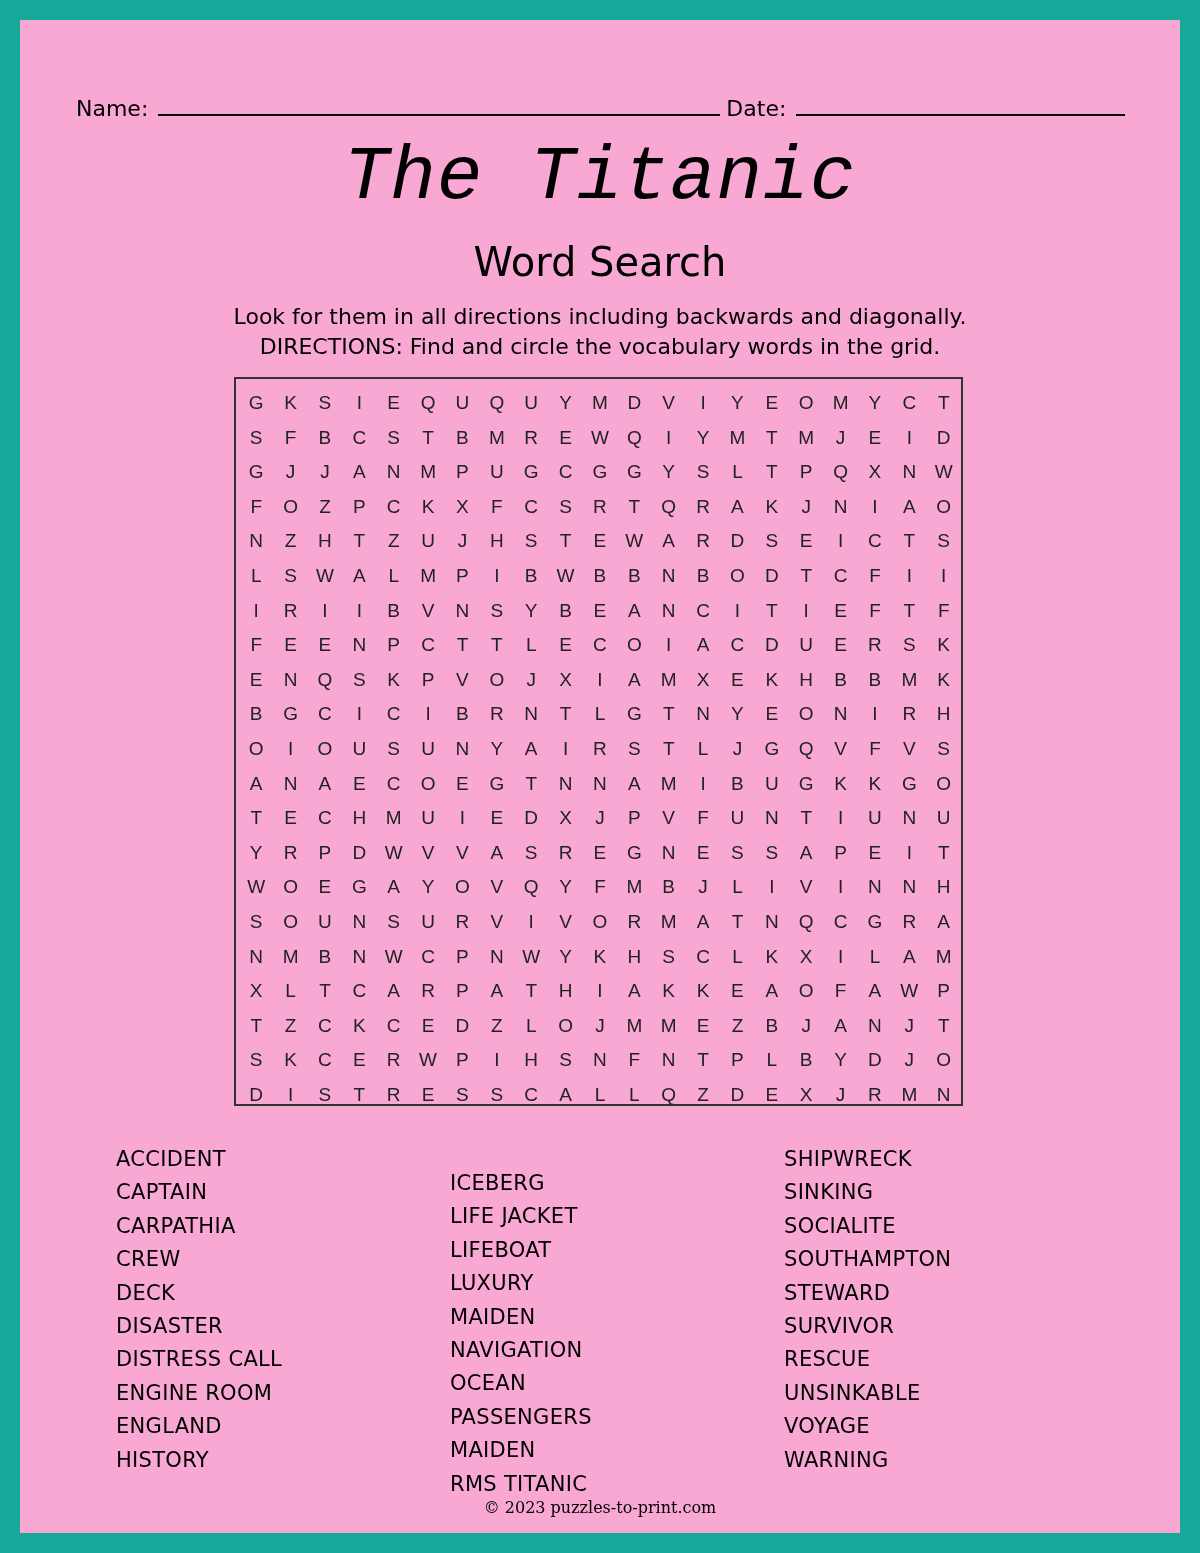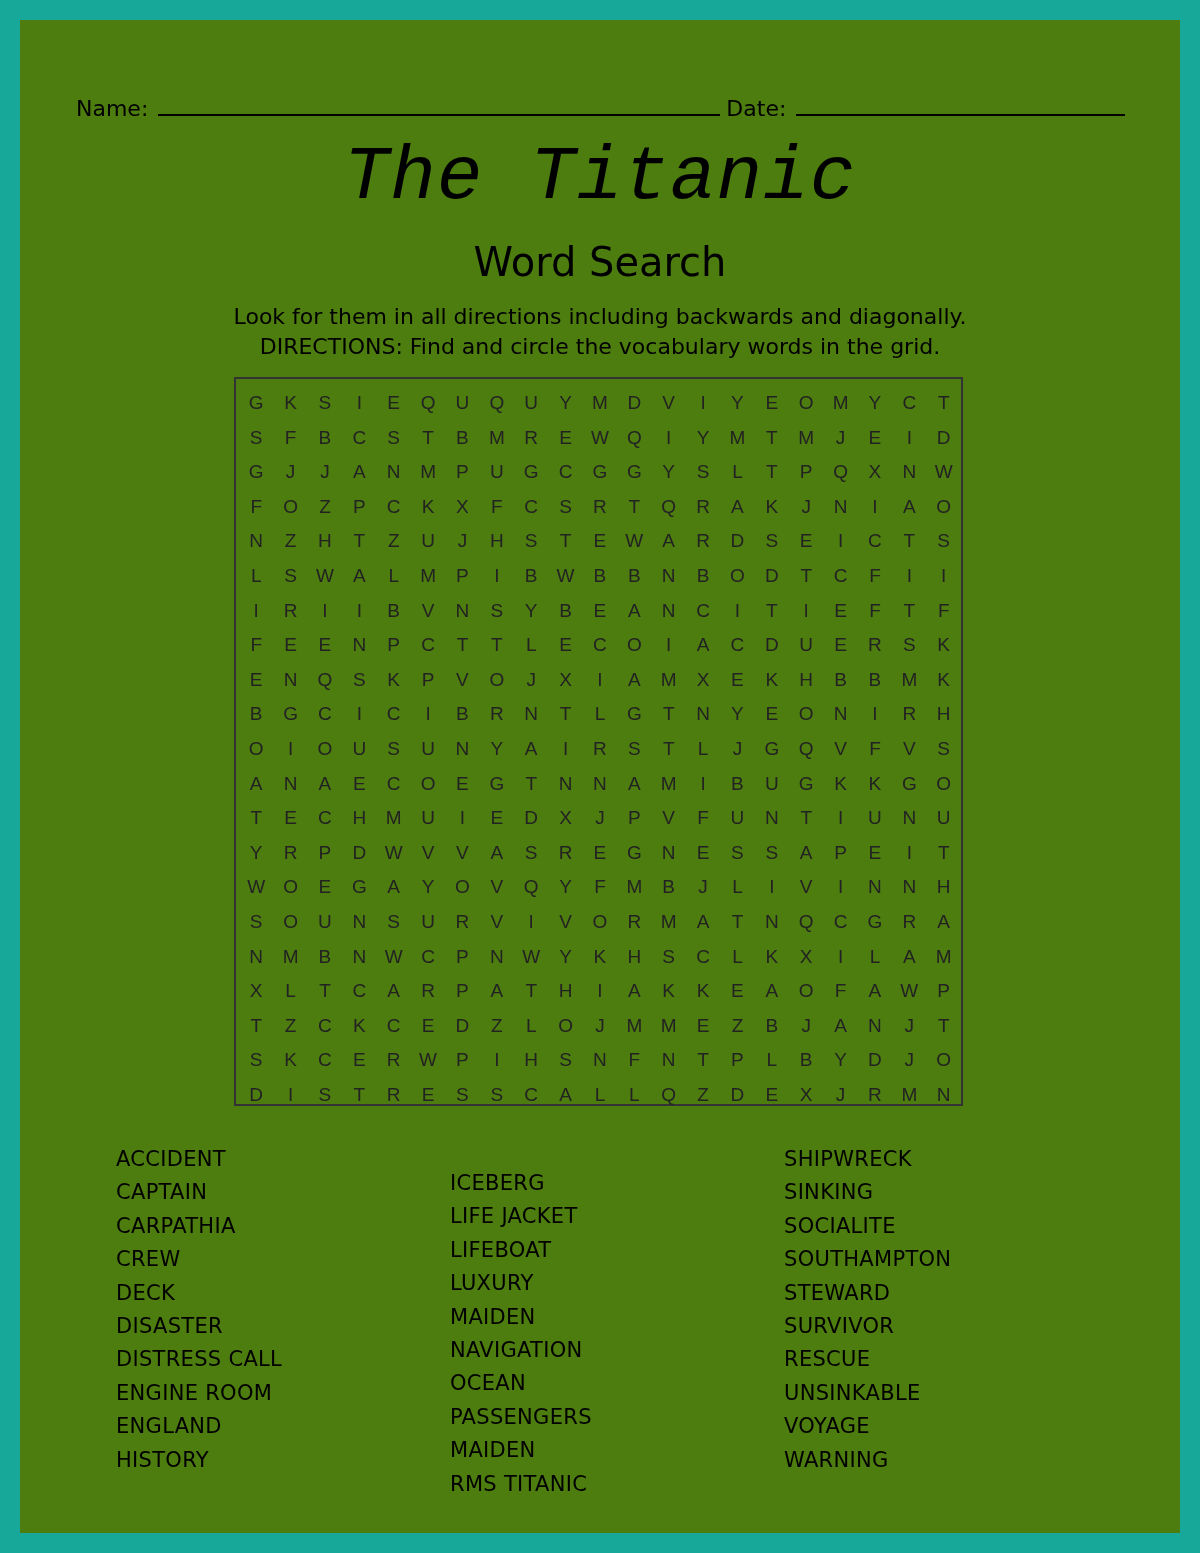--- a/index.html
+++ b/index.html
@@ -8,21 +8,21 @@
     background: #17a89a;
     position: relative;
     overflow: hidden;
     font-family: "DejaVu Sans", sans-serif;
     color: #000;
   }
   .page {
     position: absolute;
     left: 20px; top: 20px;
     width: 1160px; height: 1513px;
-    background: #4d7c0f;
+    background: #f9a8d4;
   }
   .header-row {
     position: absolute;
     top: 64px; left: 56px; right: 55px;
     height: 36px;
     display: flex; align-items: flex-end;
     font-size: 22px;
   }
   .header-label { white-space: nowrap; margin-right: 10px; line-height: 1; }
   .blank-line {
@@ -643,13 +643,14 @@
         <div class="word">SOUTHAMPTON</div>
         <div class="word">STEWARD</div>
         <div class="word">SURVIVOR</div>
         <div class="word">RESCUE</div>
         <div class="word">UNSINKABLE</div>
         <div class="word">VOYAGE</div>
         <div class="word">WARNING</div>
       </div>
   </div>
 
+  <div class="footer">© 2023 puzzles-to-print.com</div>
 </div>
 
 </body></html>

